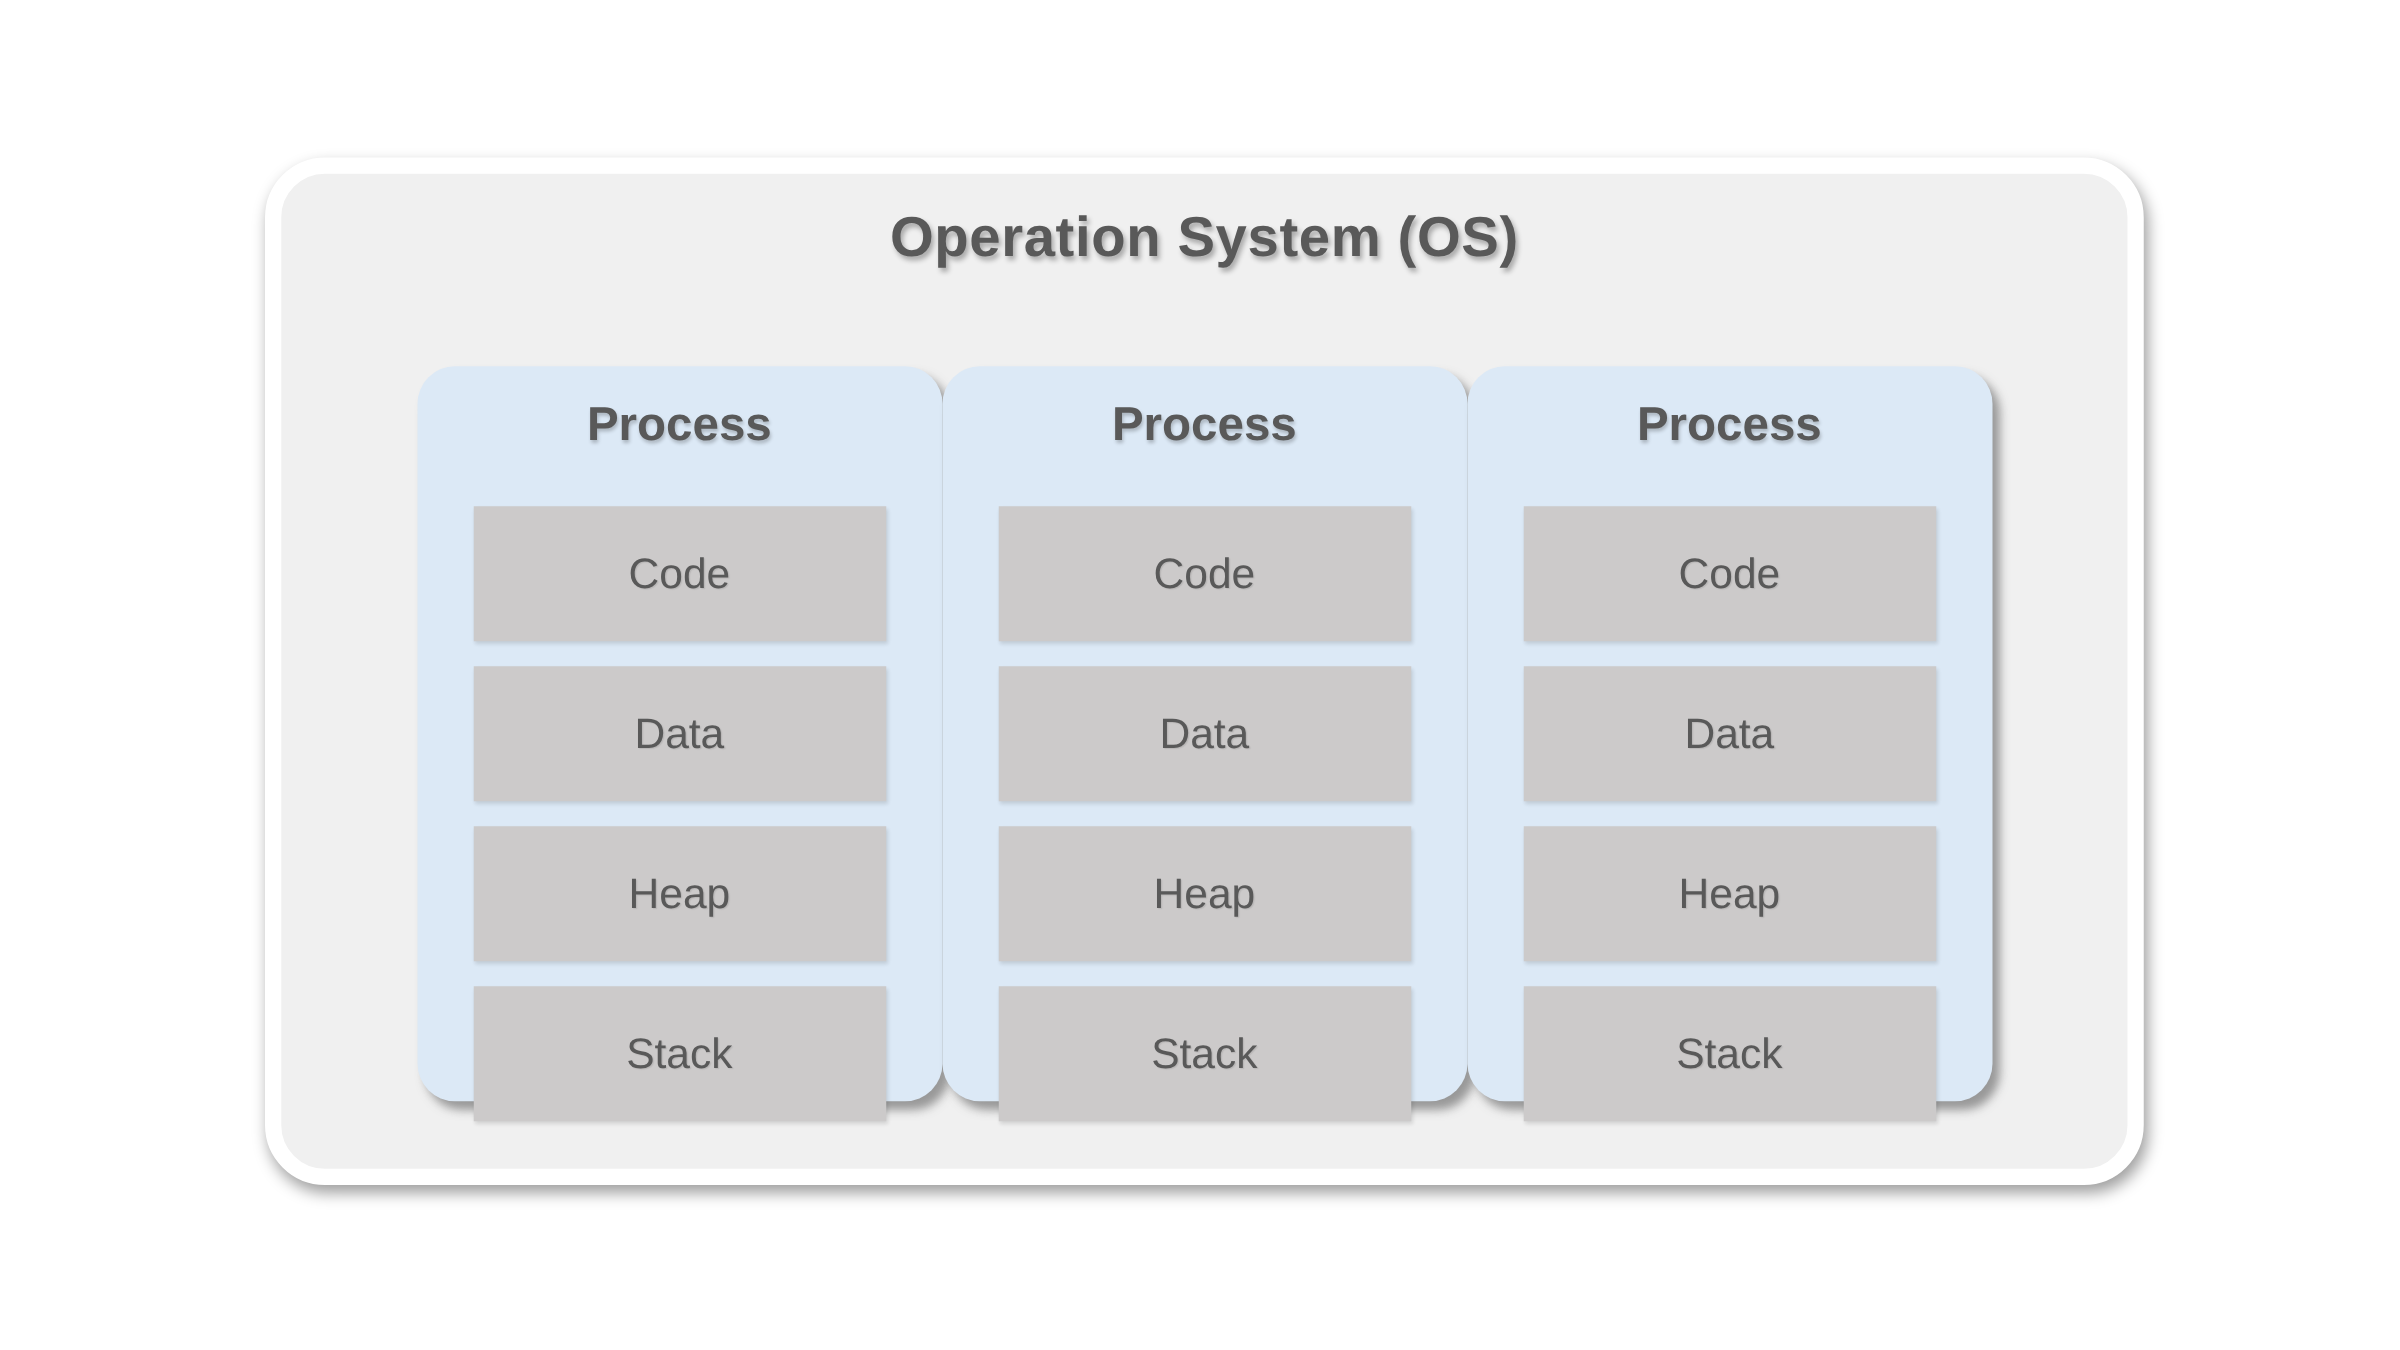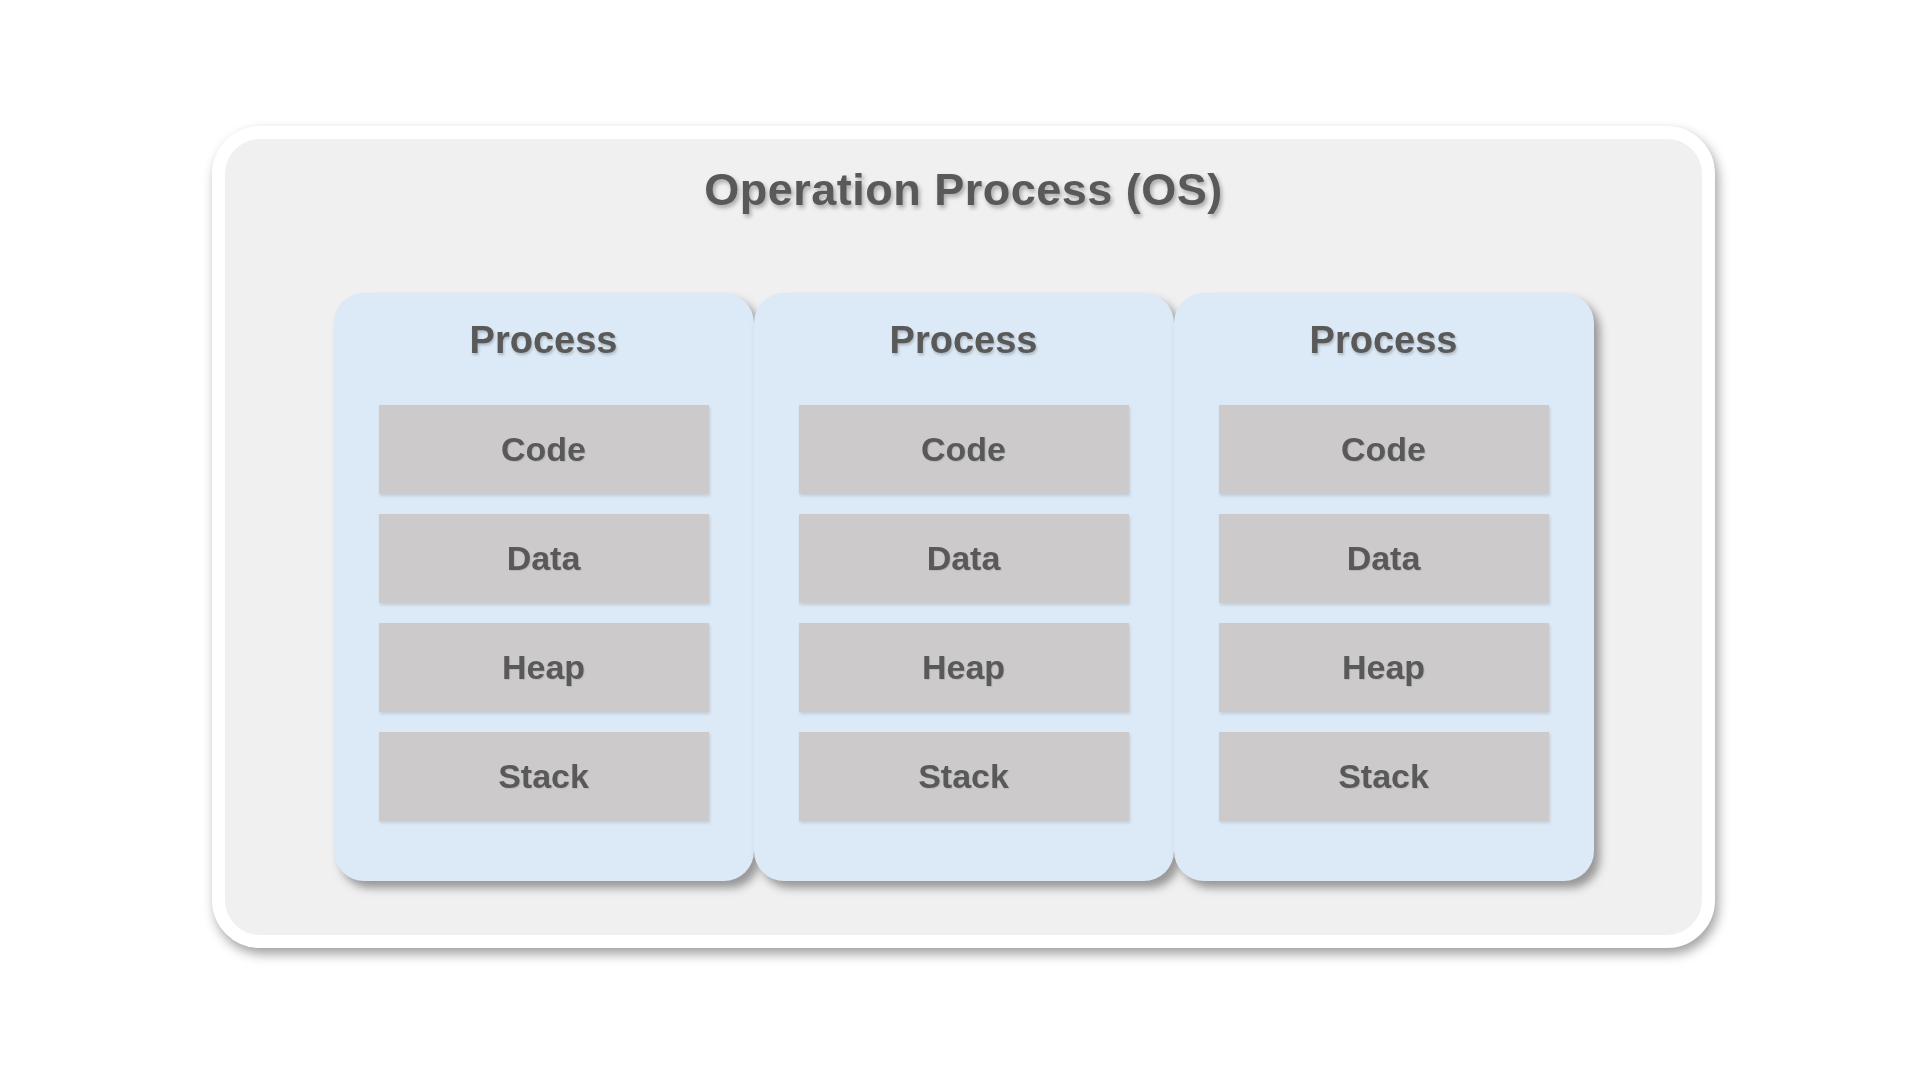--- a/index.html
+++ b/index.html
@@ -67,39 +67,39 @@
     text-shadow: 1px 2px 3px rgba(0, 0, 0, 0.22);
   }
   .segments {
     margin-top: 42px;
     padding: 0 45px;
     display: flex;
     flex-direction: column;
     gap: 20px;
   }
   .segment {
-    height: 89px;
+    height: 108px;
     background: var(--segment-fill);
     display: flex;
     align-items: center;
     justify-content: center;
     font-size: 34px;
-    font-weight: bold;
+    font-weight: normal;
     color: var(--text);
     box-shadow: 1px 2px 3px rgba(0, 0, 0, 0.12);
     text-shadow: 1px 1px 1px rgba(0, 0, 0, 0.10);
   }
 </style>
 </head>
 <body>
 
 <div class="page">
   <div class="os-container">
 
-    <div class="os-title">Operation Process (OS)</div>
+    <div class="os-title">Operation System (OS)</div>
 
     <div class="process-row">
 
       <section class="process-box">
         <h2 class="process-label">Process</h2>
         <div class="segments">
           <div class="segment">Code</div>
           <div class="segment">Data</div>
           <div class="segment">Heap</div>
           <div class="segment">Stack</div>

